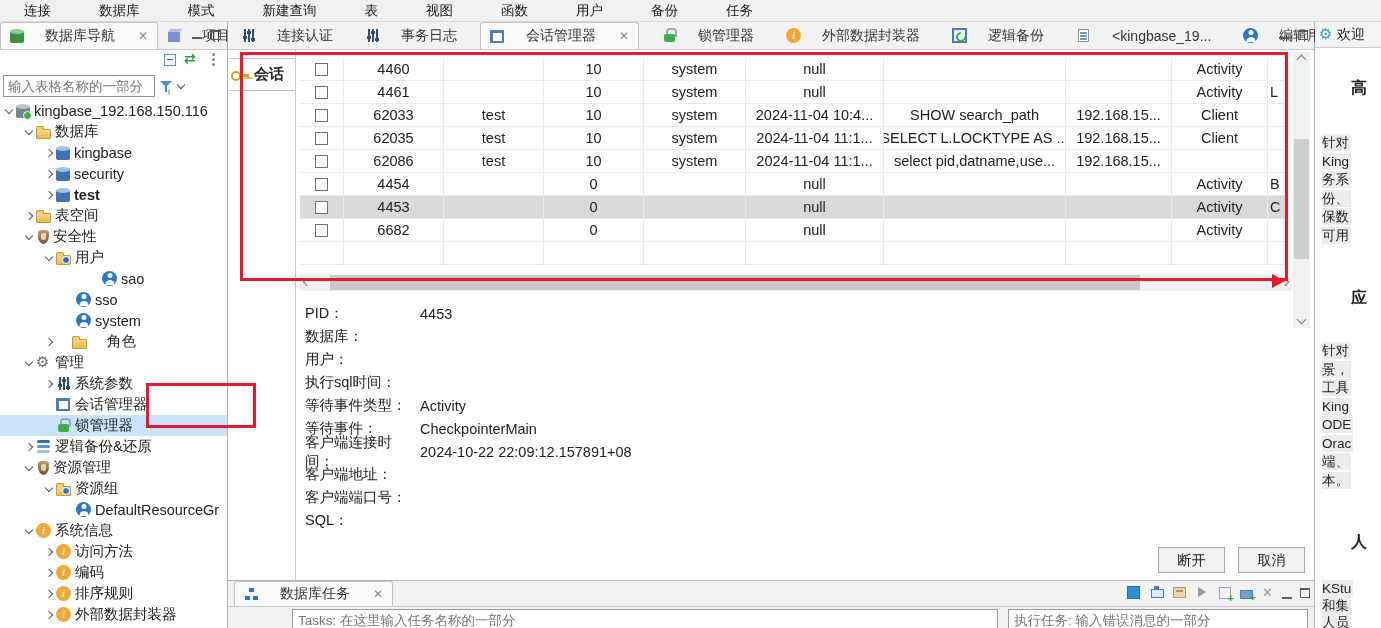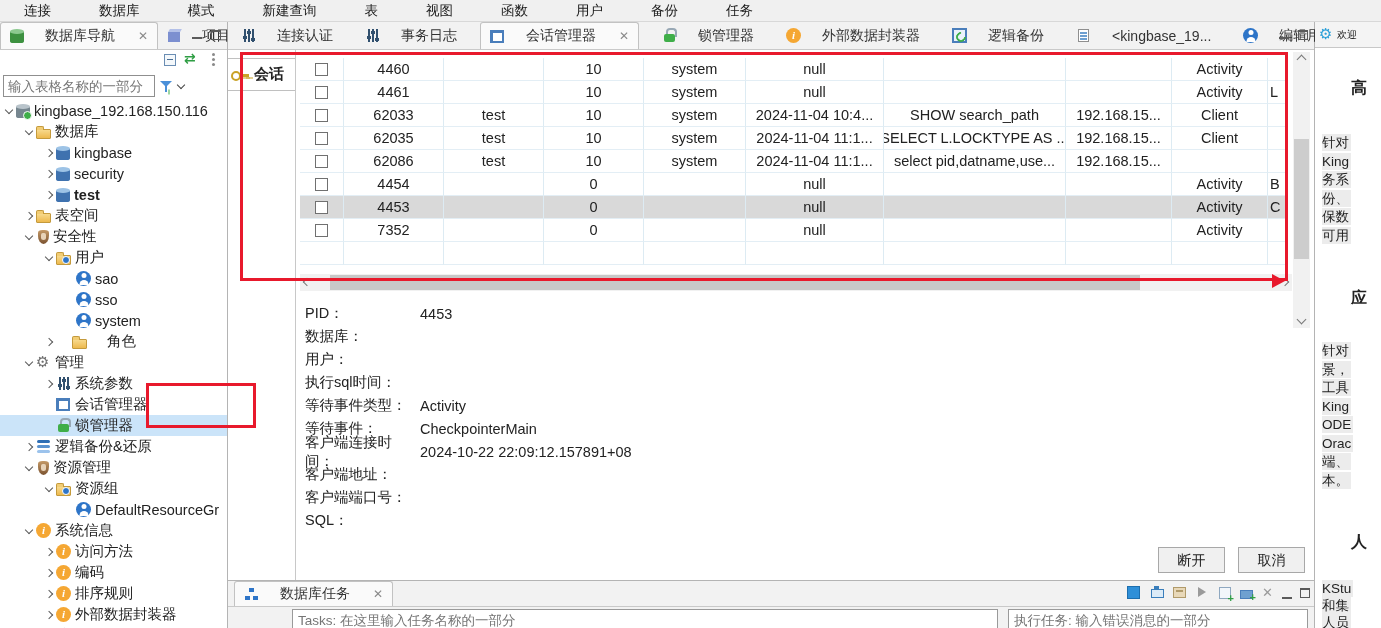--- a/index.html
+++ b/index.html
@@ -119,21 +119,21 @@
   .tasks-panel { position:absolute; left:228px; top:580px; width:1087px; height:48px; background:#f2f2f2; border-top:1px solid #b4b4b4; border-right:1px solid #b4b4b4; }
   .ttabs { height:26px; }
   .ttab { margin-left:6px; }
   .ttools { position:absolute; right:4px; top:4px; display:flex; gap:8px; align-items:center; }
   .tfilter { position:absolute; top:28px; height:22px; border:1px solid #9a9a9a; background:#fff; font-size:13.5px; padding:0 5px; color:#444; font-family:inherit; }
   .tfilter.left { left:64px; width:706px; }
   .tfilter.right { left:780px; width:300px; }
 
   
   .welcome-panel { position:absolute; left:1315px; top:22px; width:66px; height:606px; background:#fff; overflow:hidden; }
-  .wheader { height:26px; border-bottom:1px solid #c8c8c8; background:#f4f4f4; display:flex; align-items:center; gap:3px; padding-left:4px; font-size:10px; white-space:nowrap; }
+  .wheader { height:26px; border-bottom:1px solid #c8c8c8; background:#f4f4f4; display:flex; align-items:center; gap:3px; padding-left:4px; font-size:14px; white-space:nowrap; }
   .wheading { position:absolute; left:36px; font-size:16px; font-weight:bold; white-space:nowrap; }
   .wline { position:absolute; left:7px; background:#ececec; font-size:13.5px; line-height:17px; white-space:nowrap; padding-right:2px; }
 
   
   .red-rect { position:absolute; border:3px solid #e8192c; pointer-events:none; z-index:50; }
   .red-arrow { position:absolute; z-index:51; width:0; height:0; border-top:7px solid transparent; border-bottom:7px solid transparent; border-left:13px solid #e8192c; pointer-events:none; }
 </style>
 </head>
 <body>
 
@@ -210,21 +210,21 @@
       <div class="tree-row" style="padding-left: 26px;">
         <span class="chev down"></span>
         <span class="i i-shield"></span>
         <span>安全性</span>
       </div>
       <div class="tree-row" style="padding-left: 46px;">
         <span class="chev down"></span>
         <span class="i i-folder-user"></span>
         <span>用户</span>
       </div>
-      <div class="tree-row" style="padding-left: 66px;">
+      <div class="tree-row" style="padding-left: 92px;">
         <span class="chev none"></span>
         <span class="i i-user"></span>
         <span>sao</span>
       </div>
       <div class="tree-row" style="padding-left: 66px;">
         <span class="chev none"></span>
         <span class="i i-user"></span>
         <span>sso</span>
       </div>
       <div class="tree-row" style="padding-left: 66px;">
@@ -454,21 +454,21 @@
           <div class="tcell c5">null</div>
           <div class="tcell c6"></div>
           <div class="tcell c7"></div>
           <div class="tcell c8">Activity</div>
           <div class="tcell c9">C</div>
         </div>
         <div class="trow">
           <div class="tcell c0">
             <span class="cbx"></span>
           </div>
-          <div class="tcell c1">7352</div>
+          <div class="tcell c1">6682</div>
           <div class="tcell c2"></div>
           <div class="tcell c3">0</div>
           <div class="tcell c4"></div>
           <div class="tcell c5">null</div>
           <div class="tcell c6"></div>
           <div class="tcell c7"></div>
           <div class="tcell c8">Activity</div>
           <div class="tcell c9"></div>
         </div>
         <div class="trow">

